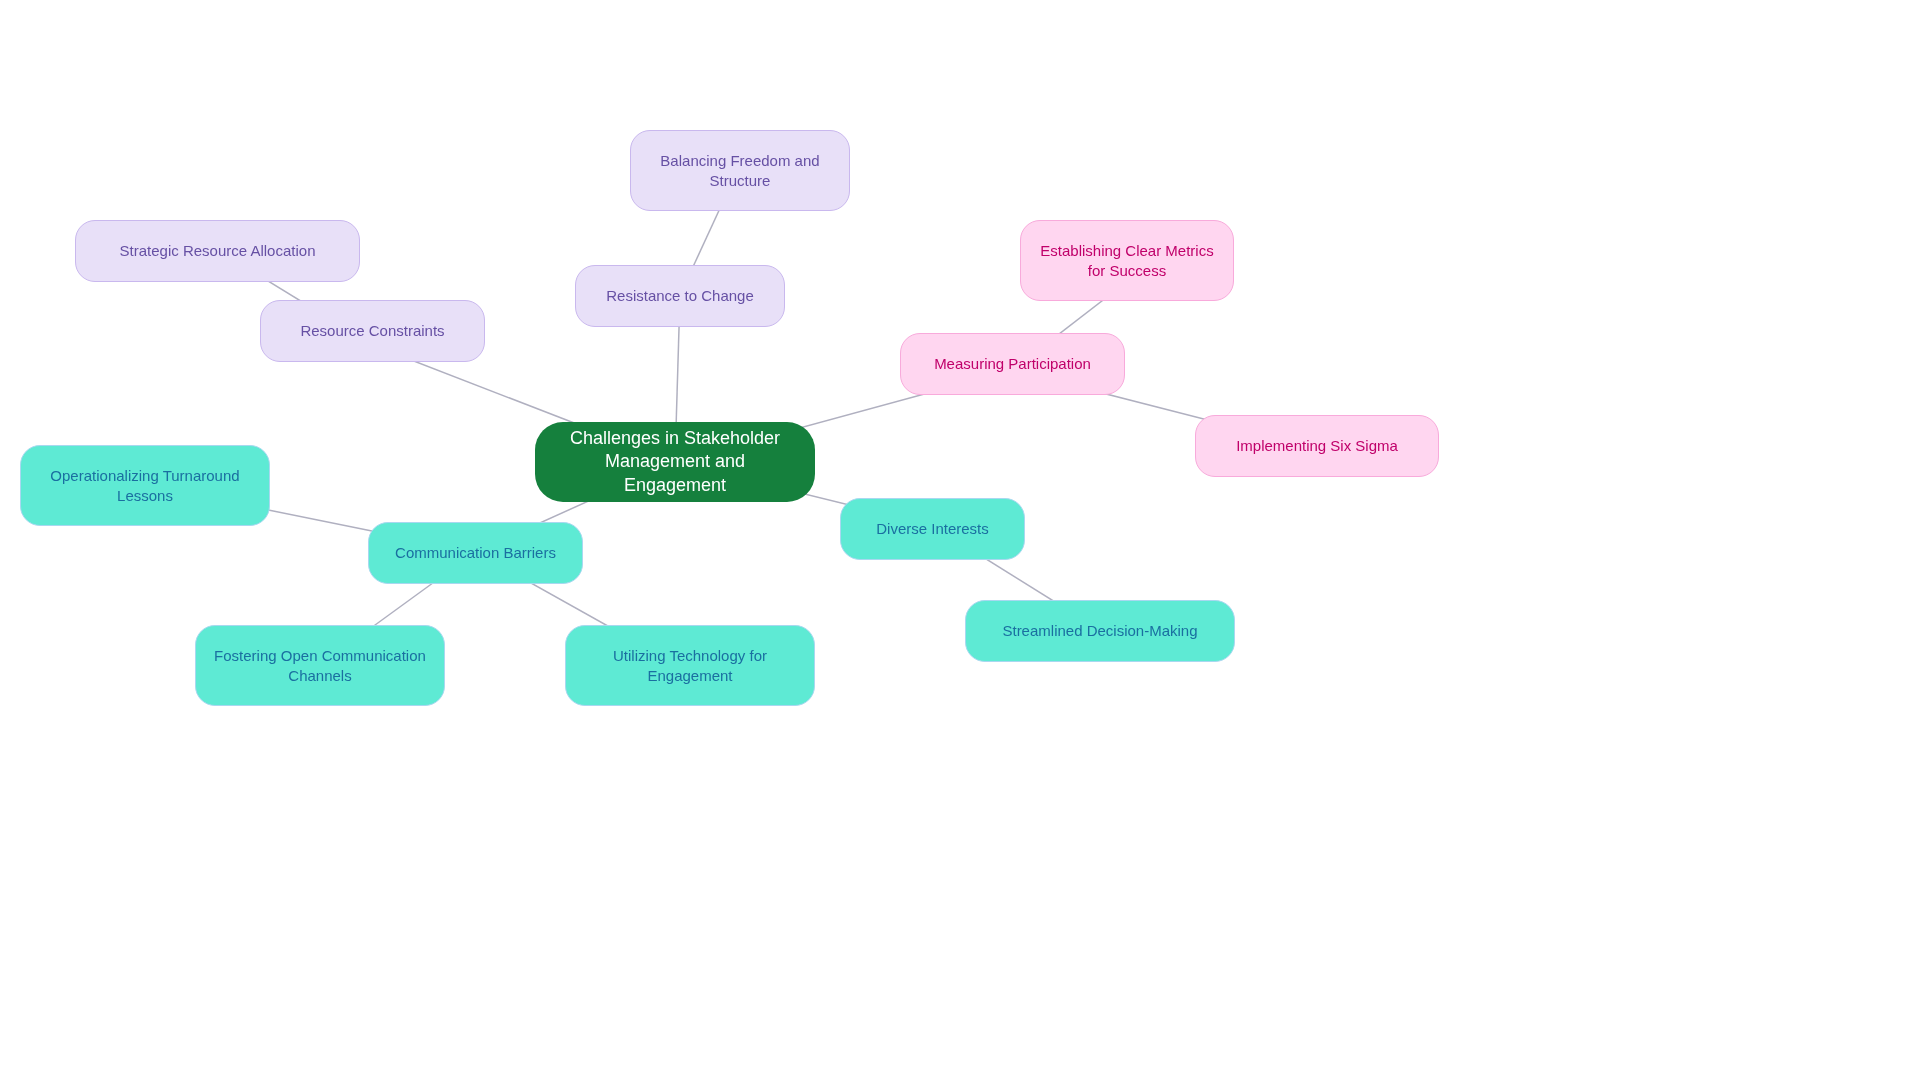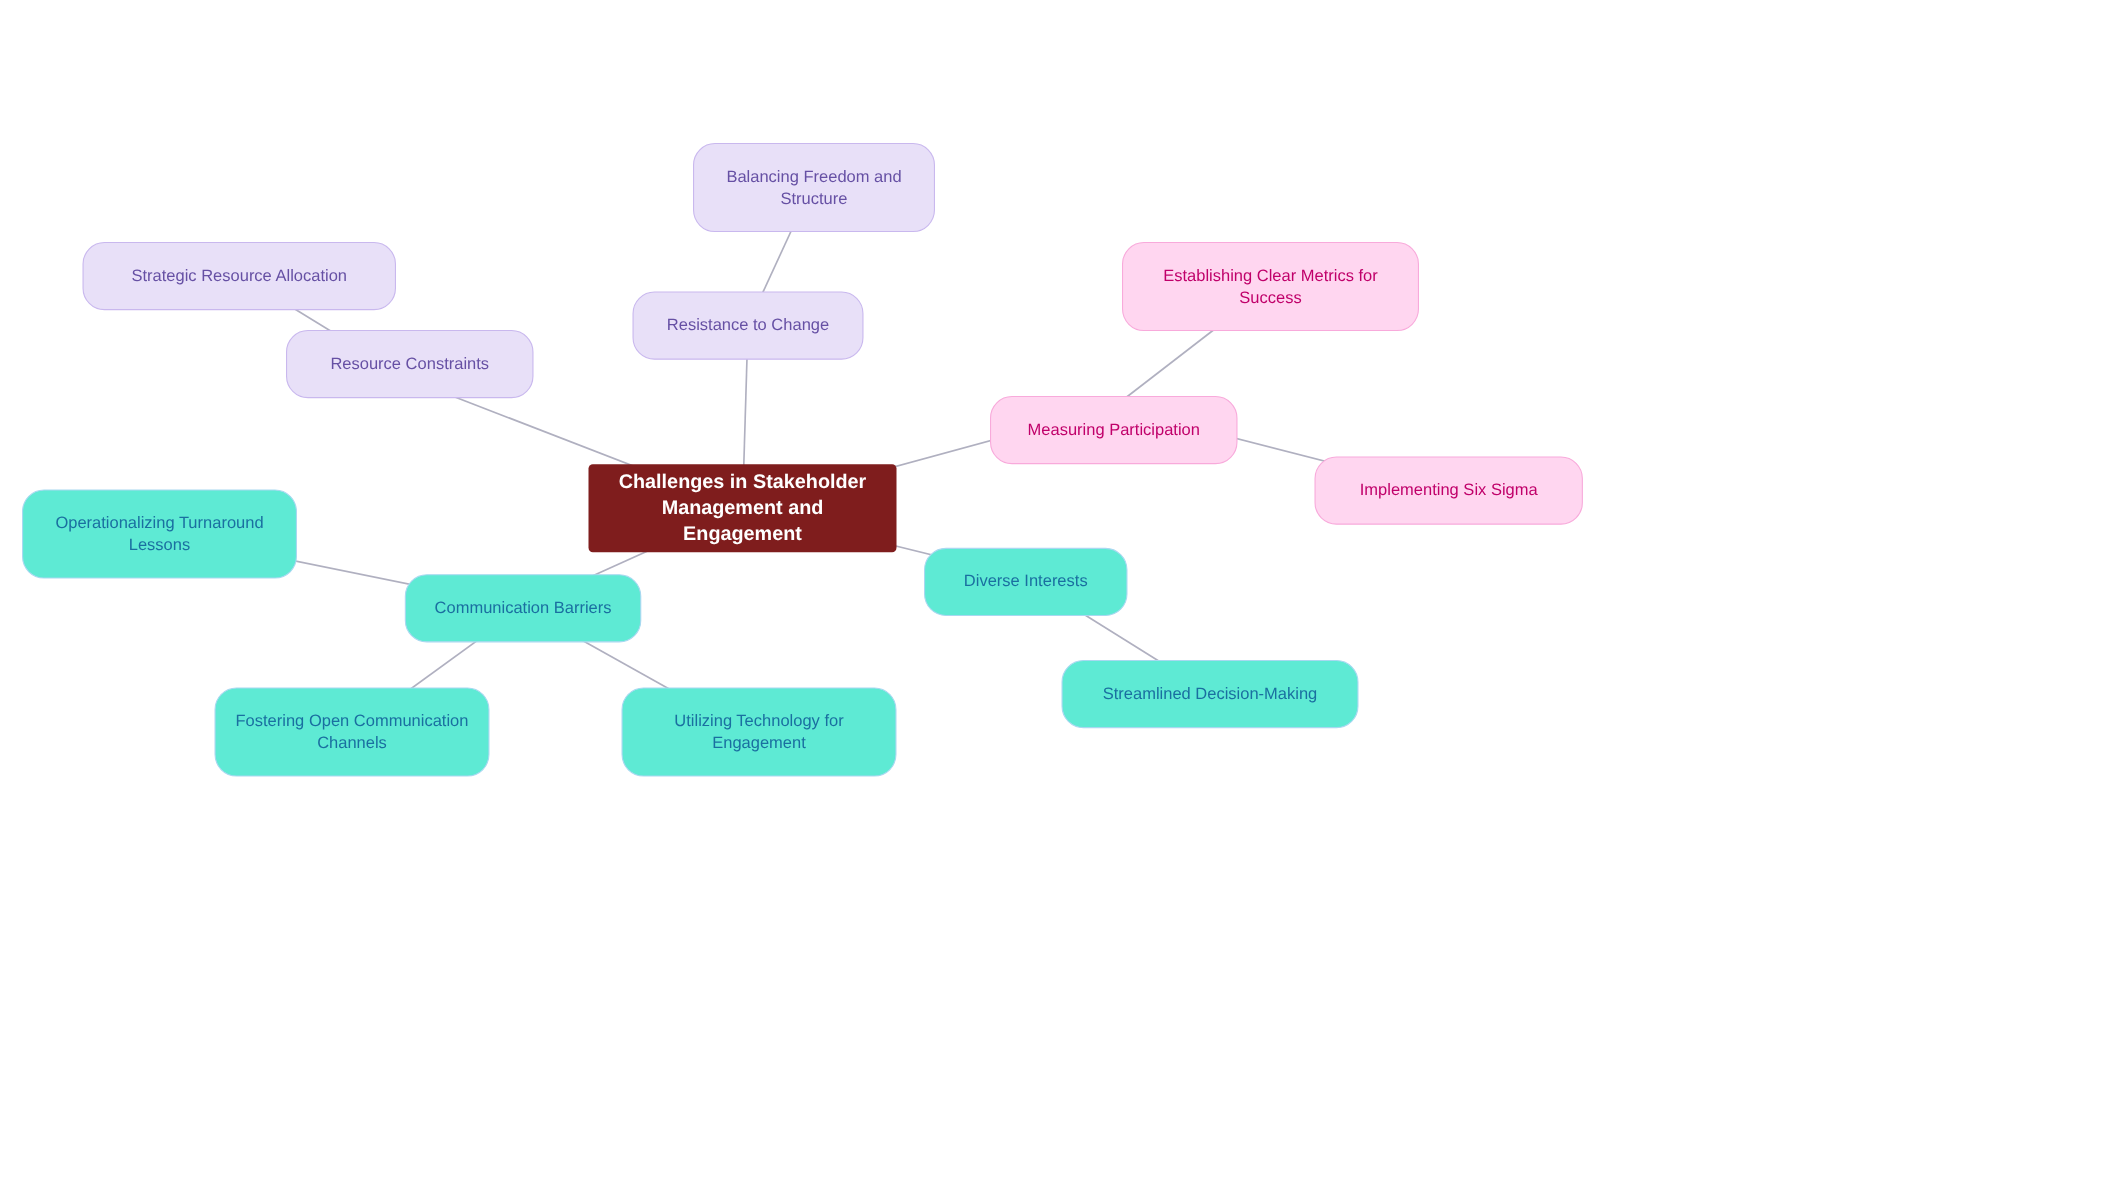--- a/index.html
+++ b/index.html
@@ -24,27 +24,27 @@
       border-radius: 20px;
       display: flex;
       align-items: center;
       justify-content: center;
       text-align: center;
       z-index: 1;
       padding: 20px 18px;
       line-height: 1.3;
     }
     .node-center {
-      background: #7f1d1d;
+      background: #15803d;
       color: #ffffff;
       font-size: 18px;
-      font-weight: 700;
+      font-weight: 400;
       width: 280px;
       height: 80px;
-      border-radius: 4px;
+      border-radius: 28px;
     }
     .node-purple-light {
       background: #e8e0f8;
       color: #6650a4;
       border: 1.5px solid #c9b8ee;
       font-size: 15px;
     }
     .node-pink {
       background: #ffd6f0;
       color: #c0006a;
@@ -90,25 +90,25 @@
 </div>
 
 <div class="node node-purple-light" id="node-strategic" style="left: 75px; top: 220px; width: 285px; min-height: 60px;">
   <span>Strategic Resource Allocation</span>
 </div>
 
 <div class="node node-purple-light" id="node-resource" style="left: 260px; top: 300px; width: 225px; min-height: 60px;">
   <span>Resource Constraints</span>
 </div>
 
-<div class="node node-pink" id="node-measuring" style="left: 900px; top: 360px; width: 225px; min-height: 60px;">
+<div class="node node-pink" id="node-measuring" style="left: 900px; top: 333px; width: 225px; min-height: 60px;">
   <span>Measuring Participation</span>
 </div>
 
-<div class="node node-pink" id="node-establishing" style="left: 1020px; top: 220px; width: 270px; min-height: 80px;">
+<div class="node node-pink" id="node-establishing" style="left: 1020px; top: 220px; width: 214px; min-height: 80px;">
   <span>Establishing Clear Metrics for Success</span>
 </div>
 
 <div class="node node-pink" id="node-implementing" style="left: 1195px; top: 415px; width: 244px; min-height: 60px;">
   <span>Implementing Six Sigma</span>
 </div>
 
 <div class="node node-blue-light" id="node-communication" style="left: 368px; top: 522px; width: 215px; min-height: 60px;">
   <span>Communication Barriers</span>
 </div>

